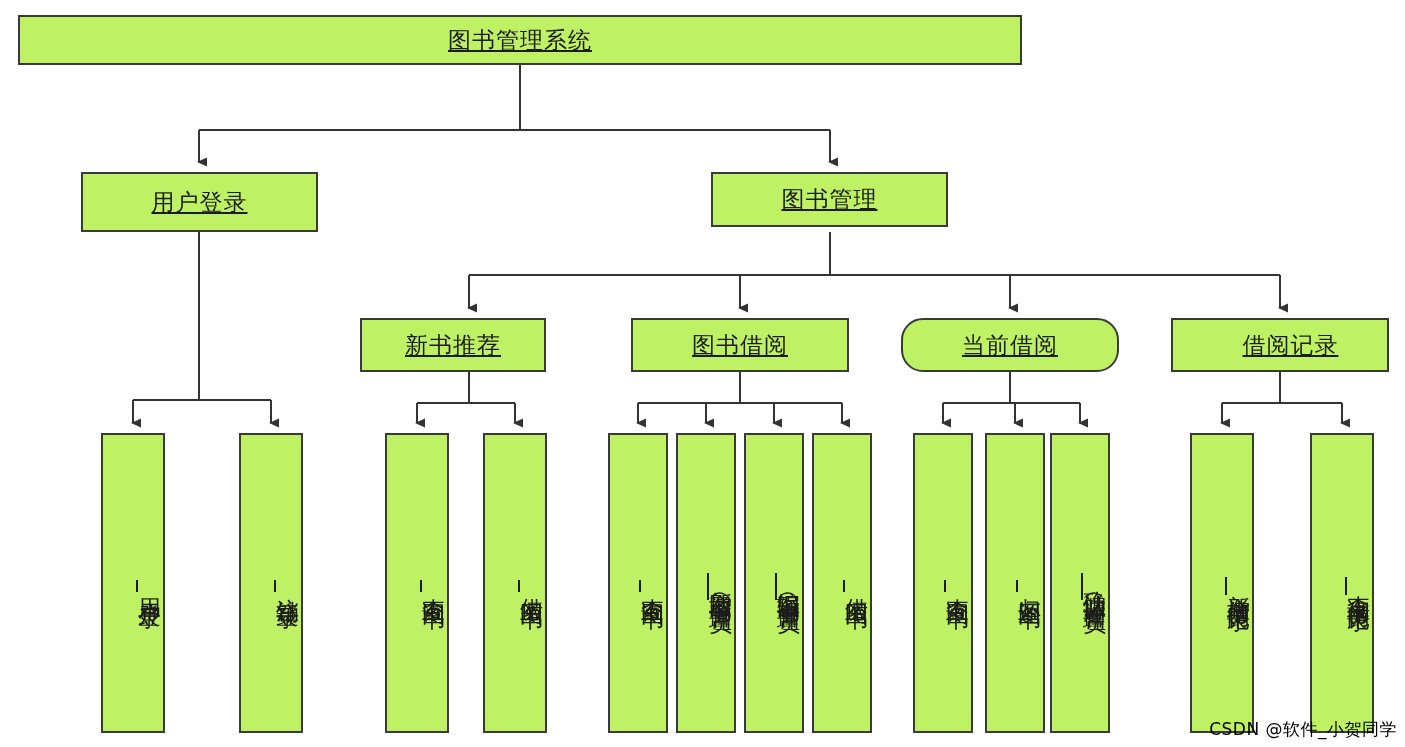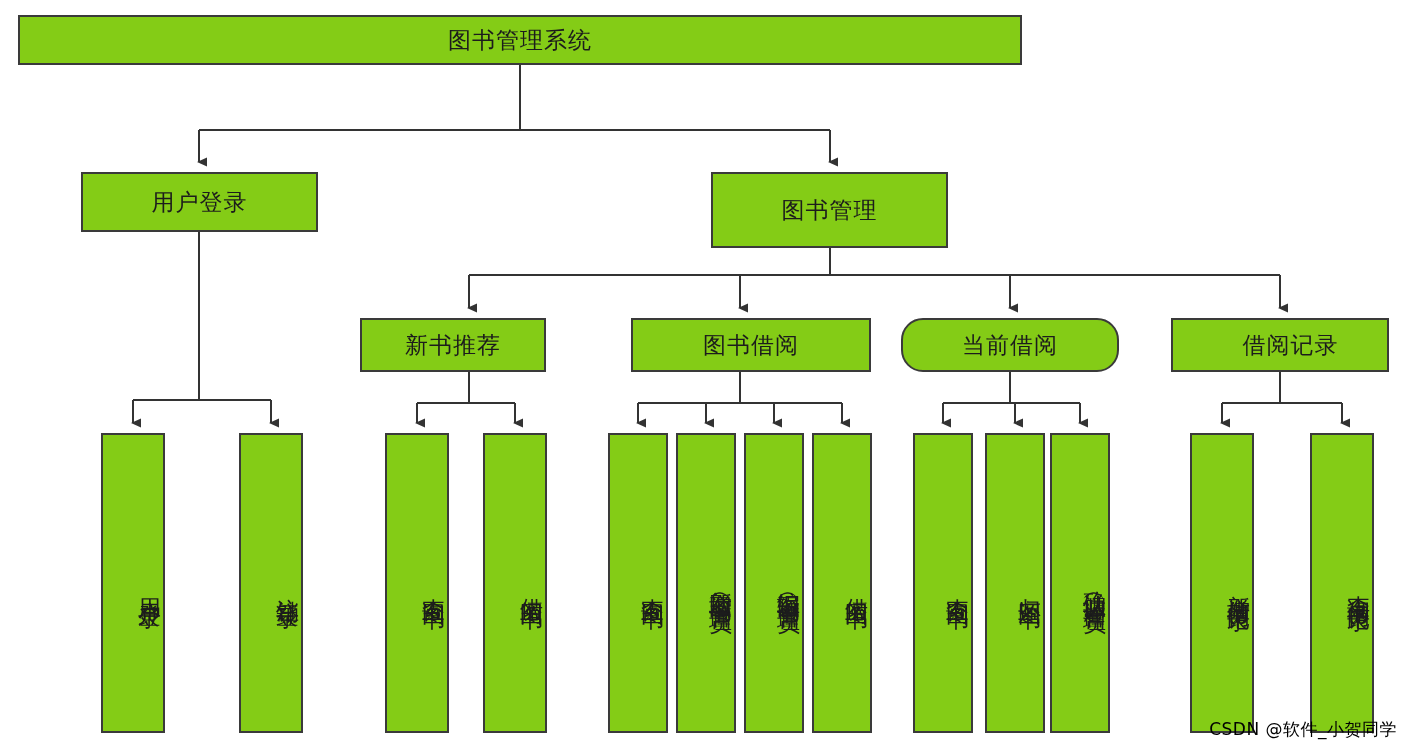--- a/index.html
+++ b/index.html
@@ -23,27 +23,28 @@
     left: 0;
     top: 0;
     width: 1405px;
     height: 747px;
     pointer-events: none;
   }
   .node {
     position: absolute;
     box-sizing: border-box;
     border: 2.5px solid #3a3a3a;
-    background: #84cc16;
+    background: #bef264;
     display: flex;
     align-items: center;
     justify-content: center;
     color: #1c1c1c;
     text-align: center;
     line-height: 1.15;
+    text-decoration: underline;
   }
   .node.h {
     font-size: 23px;
     letter-spacing: 1px;
   }
   .node.v {
     font-size: 23px;
     writing-mode: vertical-rl;
     text-orientation: upright;
     letter-spacing: 3px;
@@ -125,28 +126,28 @@
     </g>
   </svg>
 
   <div class="node h" style="left:18px; top:15px; width:1004px; height:50px;">
     <span>图书管理系统</span>
   </div>
 
   <div class="node h" style="left:81px; top:172px; width:237px; height:60px;">
     <span>用户登录</span>
   </div>
-  <div class="node h" style="left:711px; top:172px; width:237px; height:76px;">
+  <div class="node h" style="left:711px; top:172px; width:237px; height:55px;">
     <span>图书管理</span>
   </div>
 
   <div class="node h" style="left:360px; top:318px; width:186px; height:54px;">
     <span>新书推荐</span>
   </div>
-  <div class="node h" style="left:631px; top:318px; width:240px; height:54px;">
+  <div class="node h" style="left:631px; top:318px; width:218px; height:54px;">
     <span>图书借阅</span>
   </div>
   <div class="node h" style="left:901px; top:318px; width:218px; height:54px;border-radius:22px;">
     <span>当前借阅</span>
   </div>
   <div class="node h" style="left:1171px; top:318px; width:218px; height:54px;padding-left:21px;">
     <span>借阅记录</span>
   </div>
 
   <div class="node v" style="left:101px; top:433px; width:64px; height:300px;">

